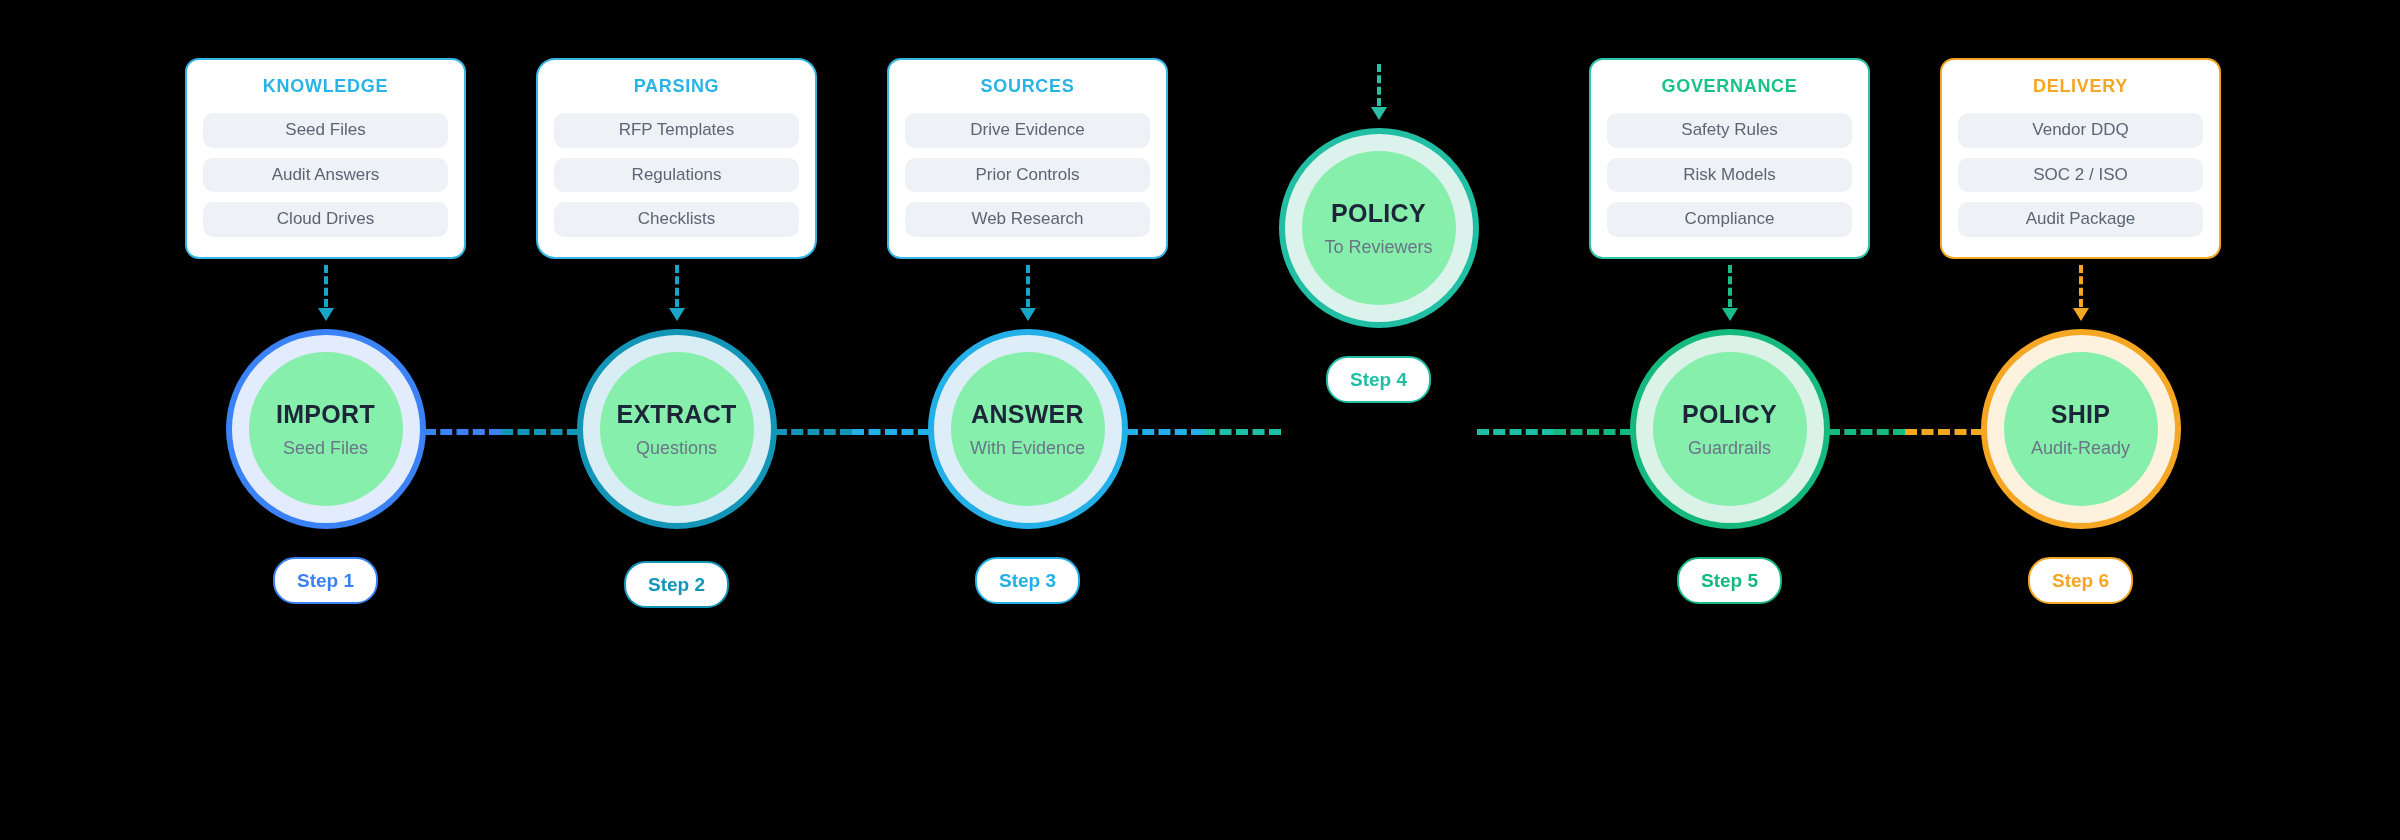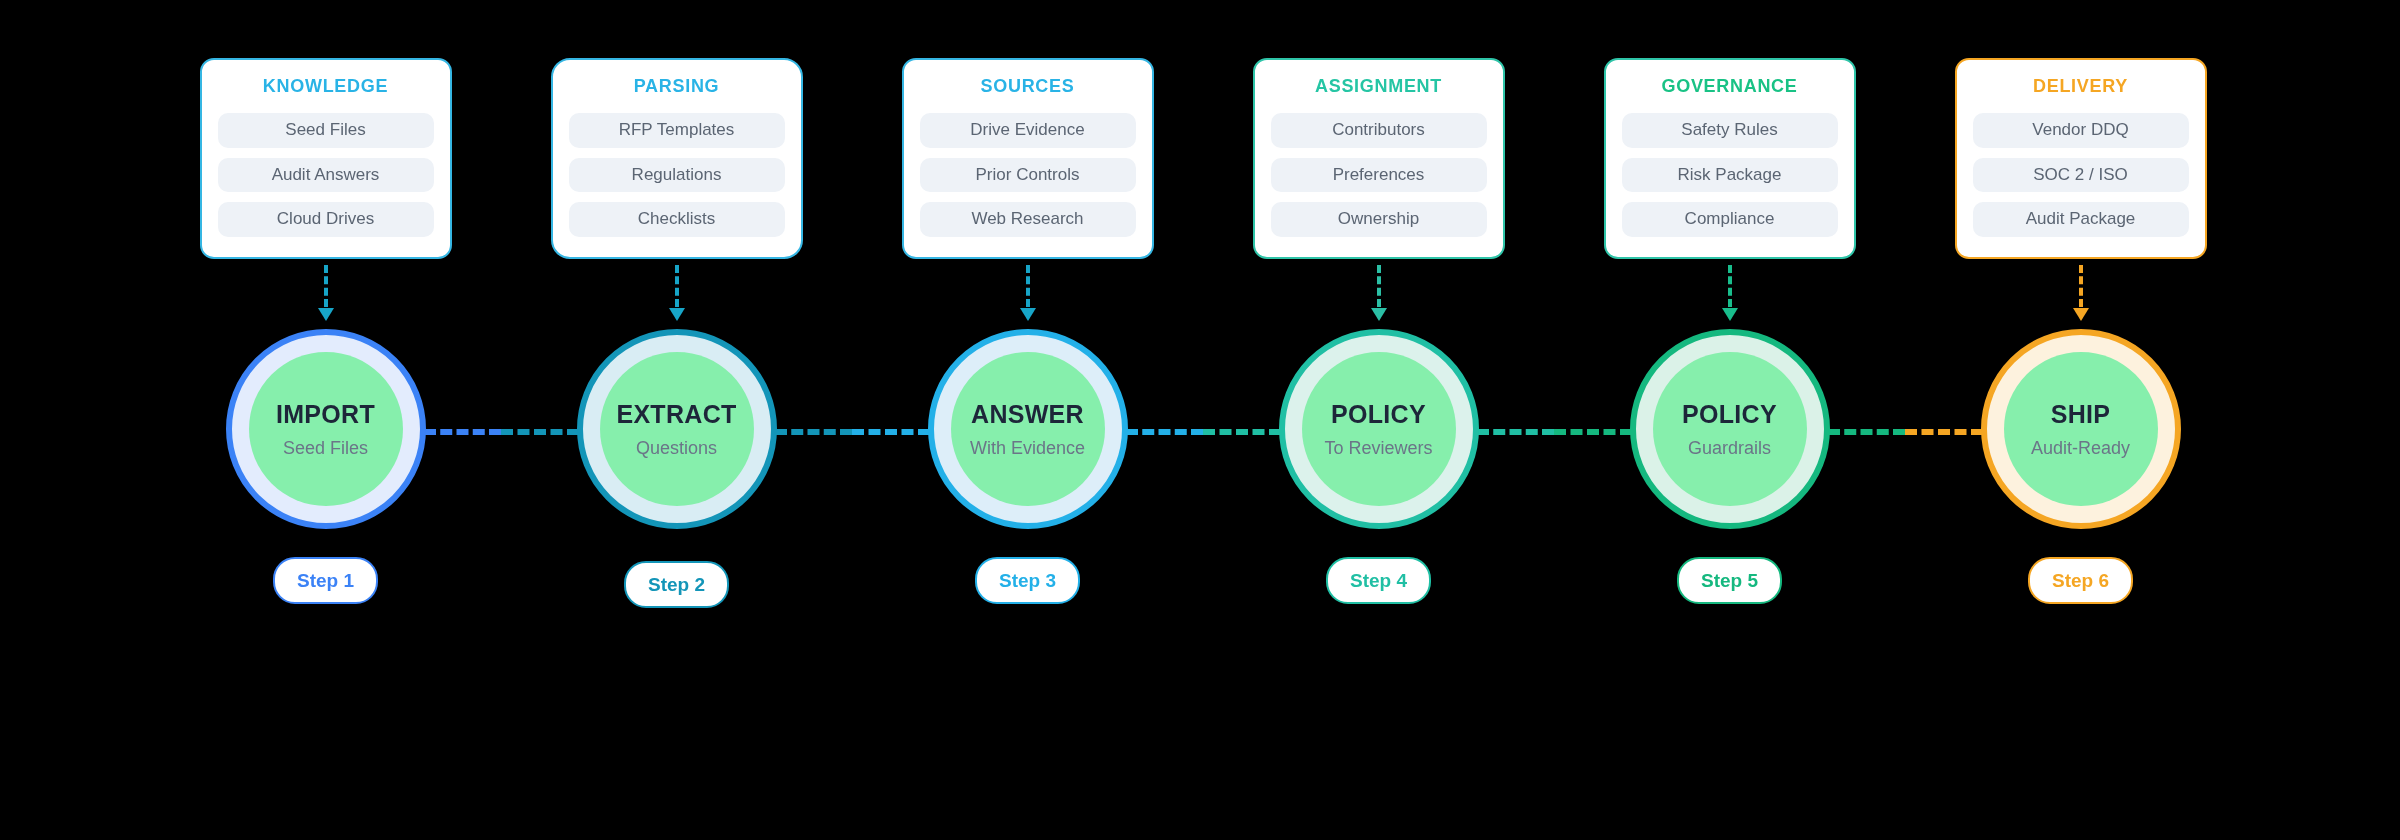--- a/index.html
+++ b/index.html
@@ -27,21 +27,21 @@
   .column {
     position: relative;
     width: 235px;
     display: flex;
     flex-direction: column;
     align-items: center;
   }
 
   
   .card {
-    width: 252px;
+    width: 281px;
     background: #ffffff;
     border: 2px solid #35b6e3;
     border-radius: 14px;
     padding: 16px 16px 20px 16px;
     display: flex;
     flex-direction: column;
     align-items: stretch;
     box-shadow: 0 1px 3px rgba(0,0,0,0.10);
   }
   .card-title {
@@ -222,44 +222,38 @@
         <div class="node-wrap">
           <div class="ring" style="border-color: rgb(35, 176, 232); background: rgb(221, 238, 249);"></div>
           <div class="inner">
             <div class="node-title">ANSWER</div>
             <div class="node-sub">With Evidence</div>
           </div>
         </div>
         <div class="badge" style="color: rgb(35, 176, 232); border-color: rgb(35, 176, 232);">Step 3</div>
       </div>
       <div class="column">
-        <div class="card" style="border-color: rgb(46, 196, 168);">
-          <div class="card-title" style="color: rgb(37, 197, 164);">ASSIGNMENT</div>
-          <div class="chip">Contributors</div>
-          <div class="chip">Preferences</div>
-          <div class="chip">Ownership</div>
-        </div>
         <div class="varrow">
           <div class="stem" style="border-left-color: rgb(43, 191, 165);"></div>
           <div class="head" style="border-top-color: rgb(43, 191, 165);"></div>
         </div>
         <div class="node-wrap">
           <div class="ring" style="border-color: rgb(32, 191, 164); background: rgb(220, 242, 236);"></div>
           <div class="inner">
             <div class="node-title">POLICY</div>
             <div class="node-sub">To Reviewers</div>
           </div>
         </div>
         <div class="badge" style="color: rgb(32, 191, 164); border-color: rgb(32, 191, 164);">Step 4</div>
       </div>
       <div class="column">
         <div class="card" style="border-color: rgb(46, 196, 168); justify-content: center;">
           <div class="card-title" style="color: rgb(25, 194, 133);">GOVERNANCE</div>
           <div class="chip">Safety Rules</div>
-          <div class="chip">Risk Package</div>
+          <div class="chip">Risk Models</div>
           <div class="chip">Compliance</div>
         </div>
         <div class="varrow">
           <div class="stem" style="border-left-color: rgb(25, 189, 140);"></div>
           <div class="head" style="border-top-color: rgb(25, 189, 140);"></div>
         </div>
         <div class="node-wrap">
           <div class="ring" style="border-color: rgb(21, 184, 127); background: rgb(219, 242, 232);"></div>
           <div class="inner">
             <div class="node-title">POLICY</div>

